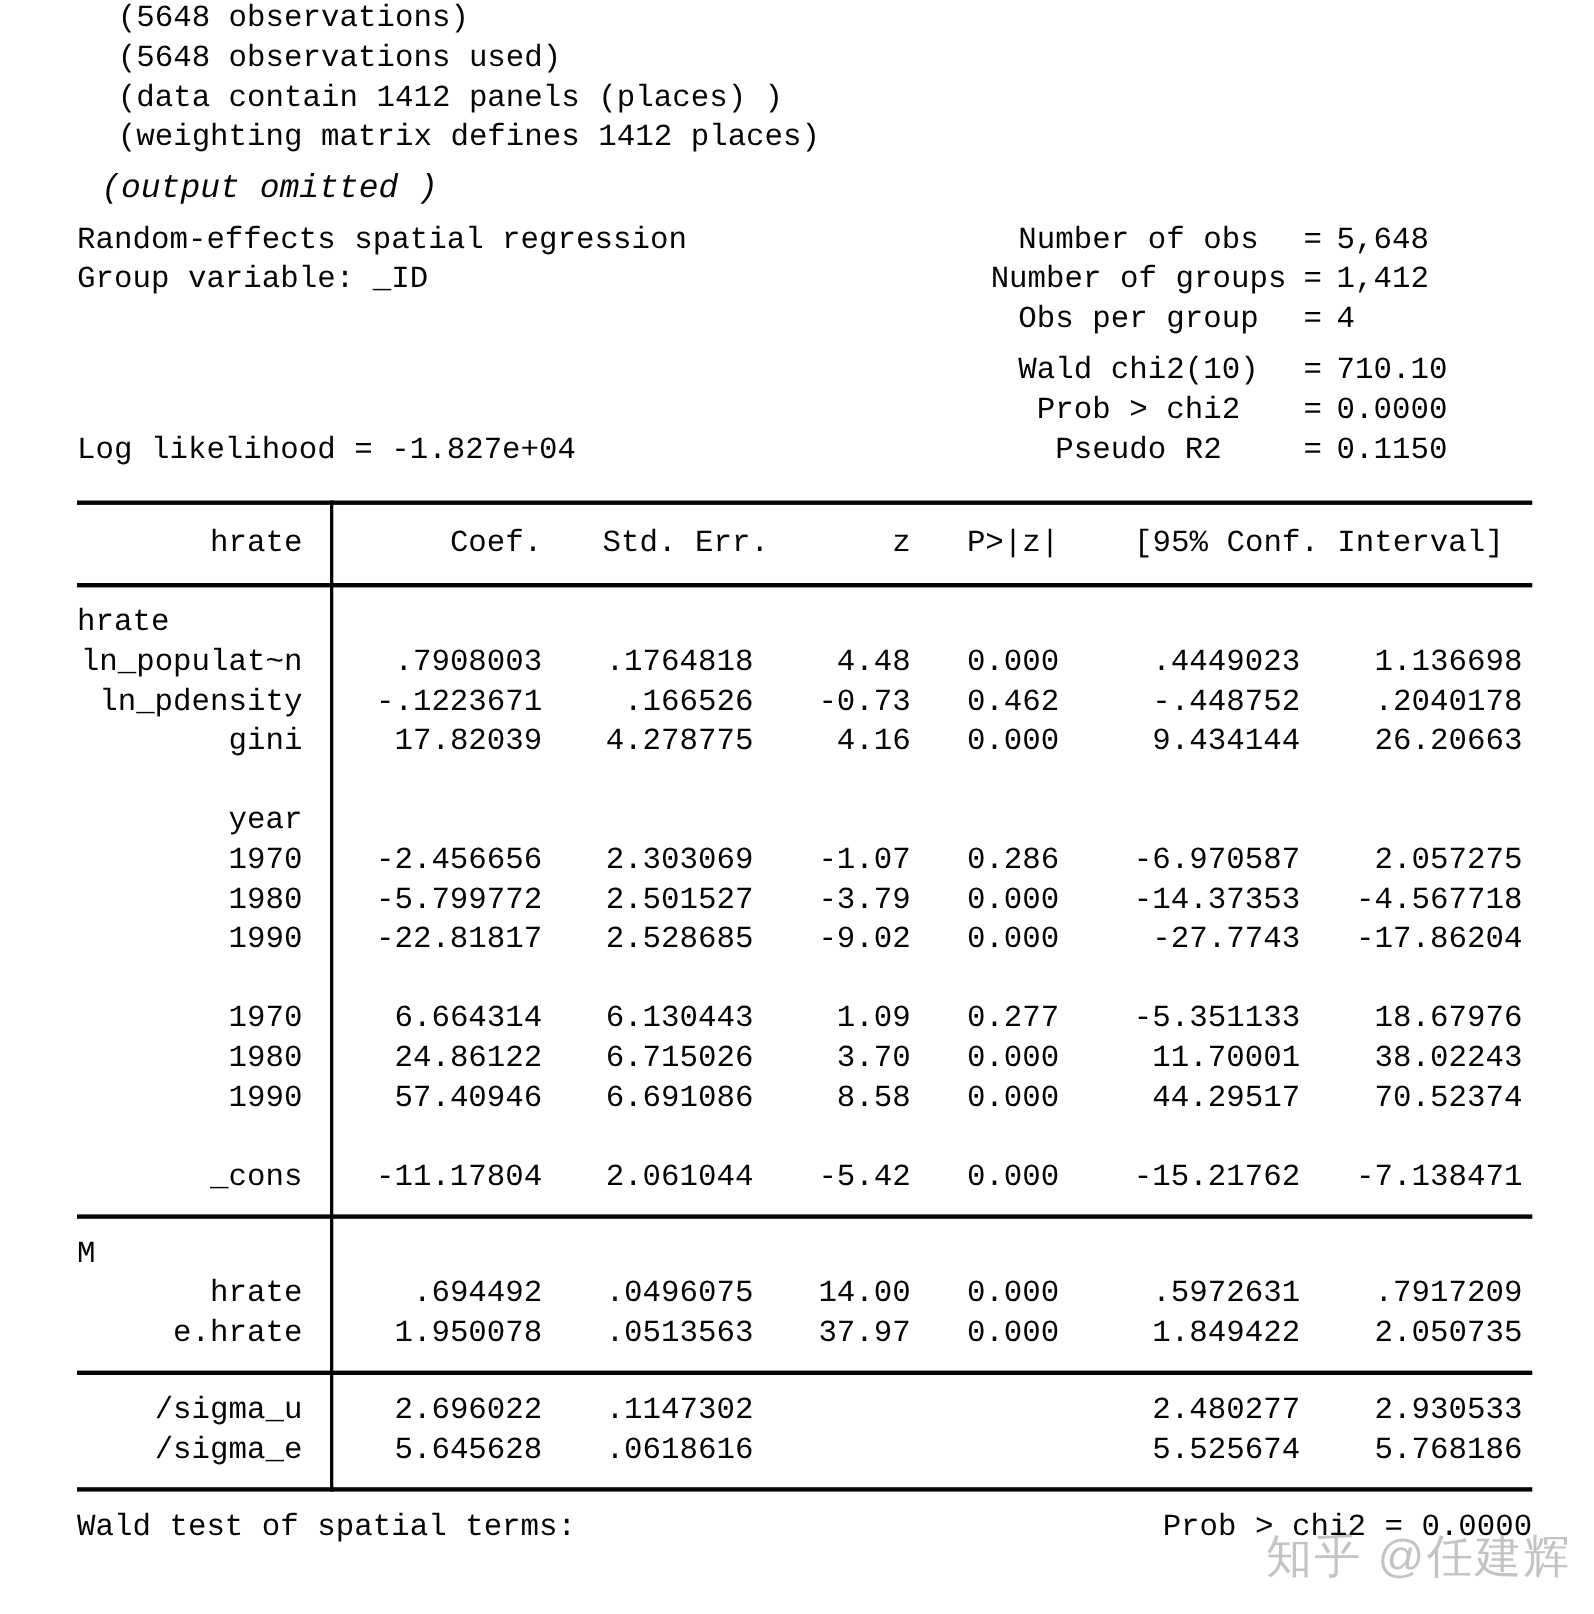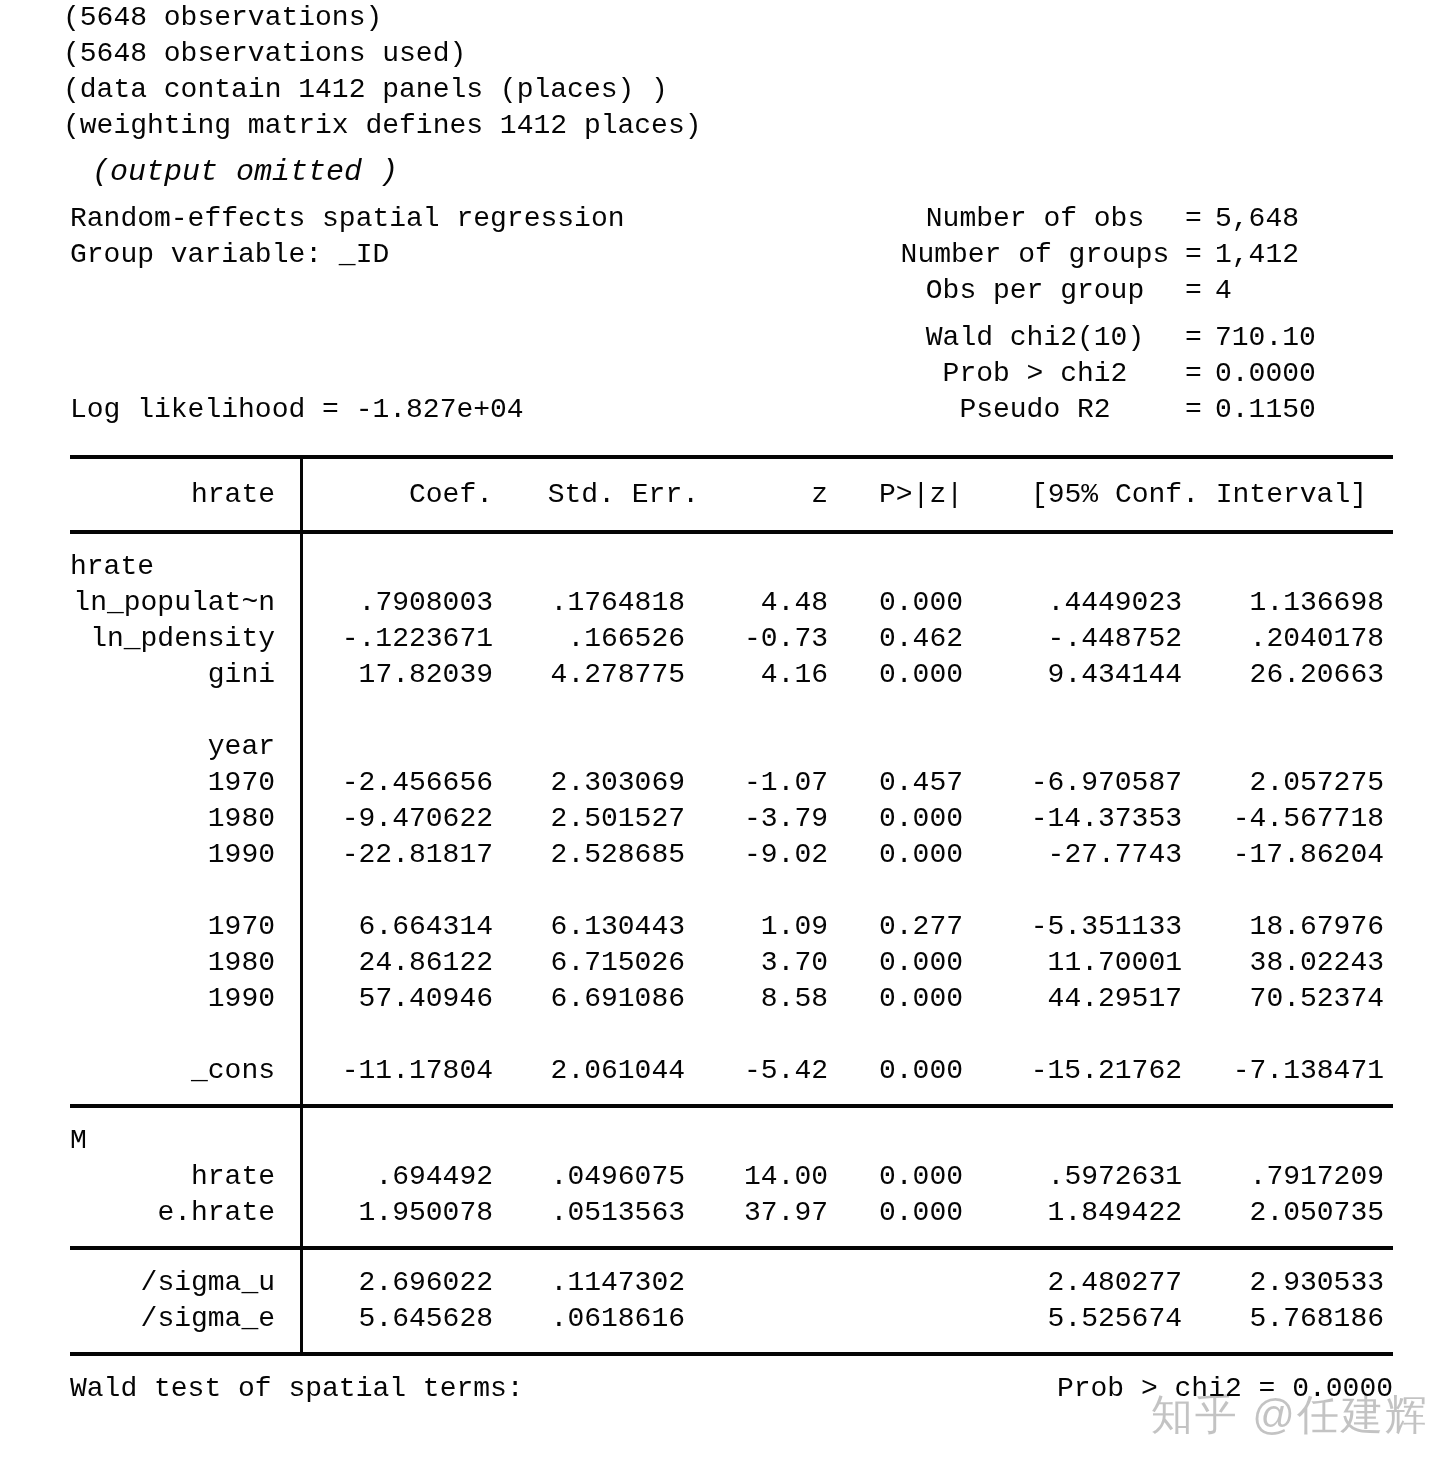--- a/index.html
+++ b/index.html
@@ -6,21 +6,21 @@
   html, body { background: #ffffff; }
   body {
     position: relative;
     width: 1449px;
     height: 1467px;
     overflow: hidden;
     font-family: "Liberation Mono", "DejaVu Sans Mono", monospace;
     font-size: 28px;
     color: #050505;
   }
-  .preamble { padding-left: 63px; padding-top: 0; }
+  .preamble { padding-left: 107px; padding-top: 0; }
   .pline { line-height: 36px; white-space: pre; }
   .omitted {
     margin: 10px 0 0 92px;
     line-height: 36px;
     font-family: Liberation Mono, monospace;
     font-style: italic;
     font-size: 30px;
     white-space: pre;
   }
   .stats-area {
@@ -220,27 +220,27 @@
         <div class="cell num"></div>
         <div class="cell num"></div>
         <div class="cell num"></div>
         <div class="cell num last"></div>
       </div>
       <div class="trow">
         <div class="cell label">1970</div>
         <div class="cell num">-2.456656</div>
         <div class="cell num">2.303069</div>
         <div class="cell num">-1.07</div>
-        <div class="cell num">0.457</div>
+        <div class="cell num">0.286</div>
         <div class="cell num">-6.970587</div>
         <div class="cell num last">2.057275</div>
       </div>
       <div class="trow">
         <div class="cell label">1980</div>
-        <div class="cell num">-9.470622</div>
+        <div class="cell num">-5.799772</div>
         <div class="cell num">2.501527</div>
         <div class="cell num">-3.79</div>
         <div class="cell num">0.000</div>
         <div class="cell num">-14.37353</div>
         <div class="cell num last">-4.567718</div>
       </div>
       <div class="trow">
         <div class="cell label">1990</div>
         <div class="cell num">-22.81817</div>
         <div class="cell num">2.528685</div>

